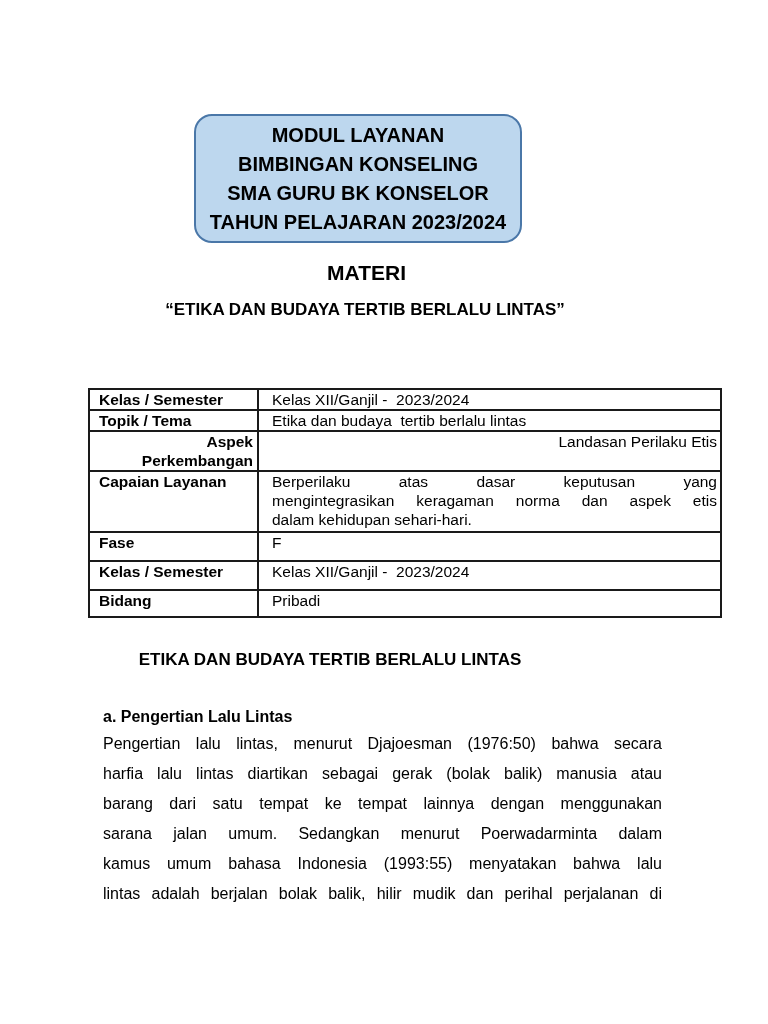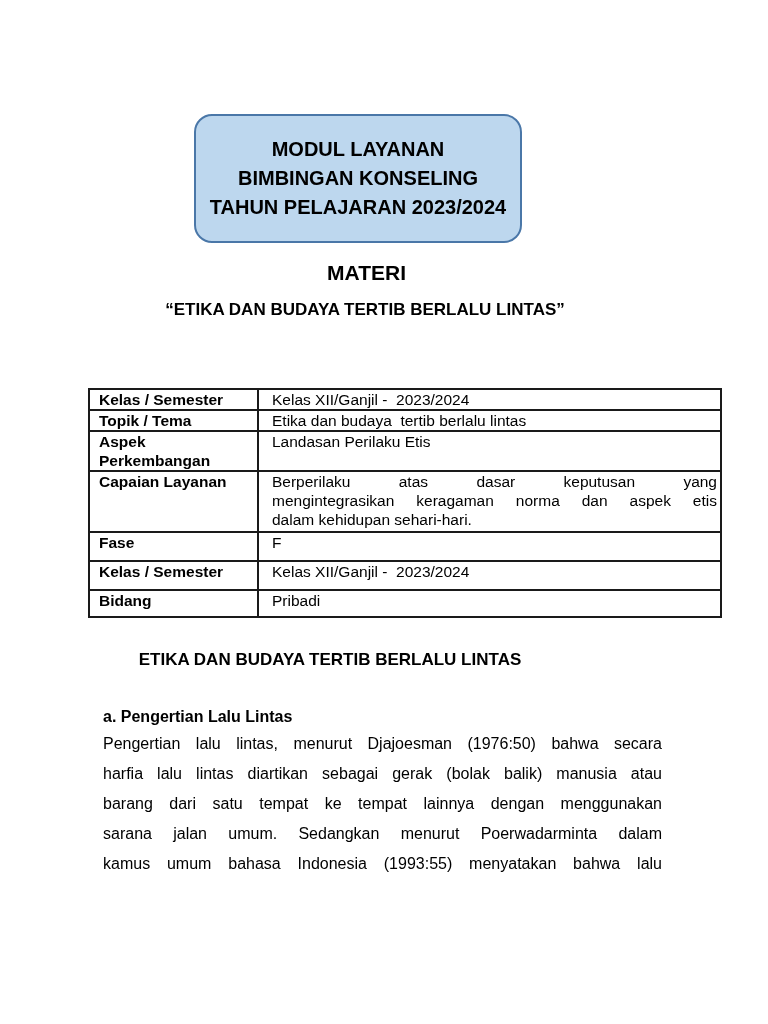--- a/index.html
+++ b/index.html
@@ -70,21 +70,21 @@
   }
   .info-table td.lbl { font-weight: bold; }
   .info-table td.val {
     padding-left: 13px;
     padding-right: 3px;
     white-space: pre-wrap;
     margin-top: 32px;
   }
   tr.r1 { height: 20px; }
   tr.r2 { height: 18px; }
-  tr.r3 { height: 39px; }
+  tr.r3 { height: 39px; text-align: right; }
   tr.r4 { height: 61px; }
   tr.r5 { height: 29px; padding-left: 32px; }
   tr.r6 { height: 29px; }
   tr.r7 { height: 27px; }
 
   
   .jline { white-space: normal; }
   .justify-block .jline { text-align: justify; text-align-last: justify; }
   .justify-block .jline:last-child { text-align-last: left; }
 
@@ -115,20 +115,21 @@
   .paragraph .jline { text-align: justify; text-align-last: justify; }
 </style>
 </head>
 <body>
 
 <div class="page">
 
   <div class="header-box">
     <div>MODUL LAYANAN</div>
     <div>BIMBINGAN KONSELING</div>
+    <div>SMA GURU BK KONSELOR</div>
     <div>TAHUN PELAJARAN 2023/2024</div>
   </div>
 
   <h1 class="materi">MATERI</h1>
 
   <h2 class="quote">“ETIKA DAN BUDAYA TERTIB BERLALU LINTAS”</h2>
 
   <table class="info-table">
     <colgroup>
         <col class="c-label">
@@ -172,15 +173,16 @@
   <h3 class="section-title">ETIKA DAN BUDAYA TERTIB BERLALU LINTAS</h3>
 
   <h4 class="subsection-title">a. Pengertian Lalu Lintas</h4>
 
   <div class="paragraph">
       <div class="jline">Pengertian lalu lintas, menurut Djajoesman (1976:50) bahwa secara</div>
       <div class="jline">harfia lalu lintas diartikan sebagai gerak (bolak balik) manusia atau</div>
       <div class="jline">barang dari satu tempat ke tempat lainnya dengan menggunakan</div>
       <div class="jline">sarana jalan umum. Sedangkan menurut Poerwadarminta dalam</div>
       <div class="jline">kamus umum bahasa Indonesia (1993:55) menyatakan bahwa lalu</div>
+      <div class="jline">lintas adalah berjalan bolak balik, hilir mudik dan perihal perjalanan di</div>
     </div>
 
 </div>
 
 </body></html>

